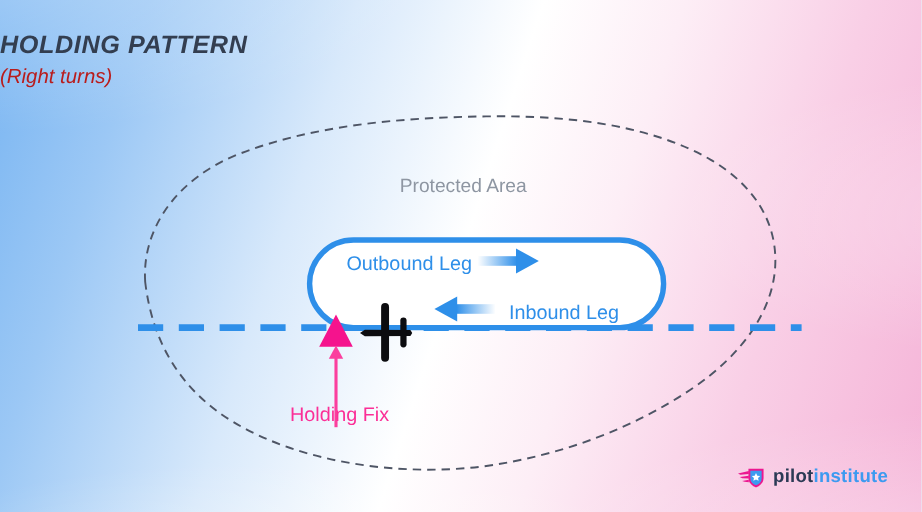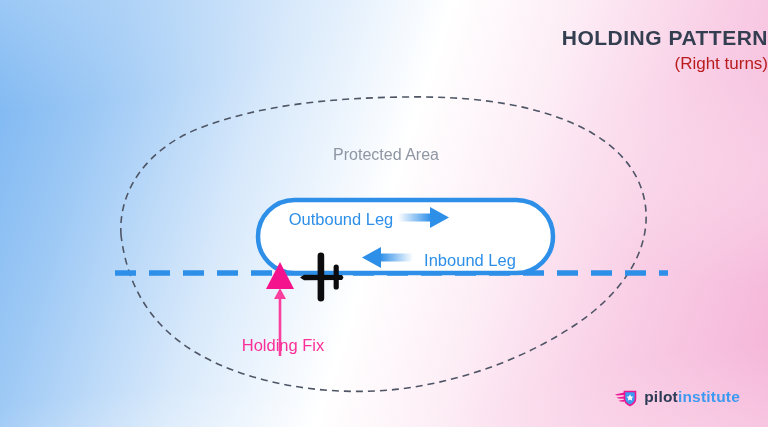--- a/index.html
+++ b/index.html
@@ -13,29 +13,29 @@
       #79b5f2 0%, #9cc8f5 14%, #d8e9fb 33%, #ffffff 50%,
       #fdeef6 63%, #f9cfe6 80%, #f5b3d7 100%);
   }
   .bg::before { content:""; position:absolute; inset:0;
     background:
       radial-gradient(90% 62% at -6% -12%, rgba(255,255,255,0.38), rgba(255,255,255,0) 62%),
       radial-gradient(82% 58% at 106% 116%, rgba(255,255,255,0.45), rgba(255,255,255,0) 62%),
       radial-gradient(60% 42% at 112% 42%, rgba(255,255,255,0.28), rgba(255,255,255,0) 66%),
       radial-gradient(70% 30% at 30% 108%, rgba(255,255,255,0.25), rgba(255,255,255,0) 60%);
   }
-  .header { position:absolute; top:26px; left:0; width:100%; text-align:right; z-index:3; }
+  .header { position:absolute; top:26px; left:0; width:100%; text-align:left; z-index:3;font-style:italic; }
   .title { font-size:21px; font-weight:bold; letter-spacing:0.5px; color:#333e50; }
   .subtitle { font-size:17px; color:#b91c1c; margin-top:4px; }
   .diagram { position:absolute; inset:0; z-index:2; }
   svg text { font-family:"Liberation Sans", sans-serif; }
   .lbl-protected { font-size:16px; fill:#8e96a2; }
   .lbl-blue { font-size:16.5px; fill:#2e8fe9; }
   .lbl-pink { font-size:16.5px; fill:#fb2f97; }
-  .logo { position:absolute; right:28px; bottom:20px; display:flex; align-items:flex-start; gap:5px; z-index:3; }
+  .logo { position:absolute; right:28px; bottom:20px; display:flex; align-items:center; gap:5px; z-index:3; }
   .logo-text { font-size:15.5px; font-weight:bold; letter-spacing:0.2px; }
   .logo-text .navy { color:#2b3a55; }
   .logo-text .blue { color:#3d9af0; }
 </style>
 </head>
 <body>
 
 <div class="stage">
 
   <div class="bg"></div>

